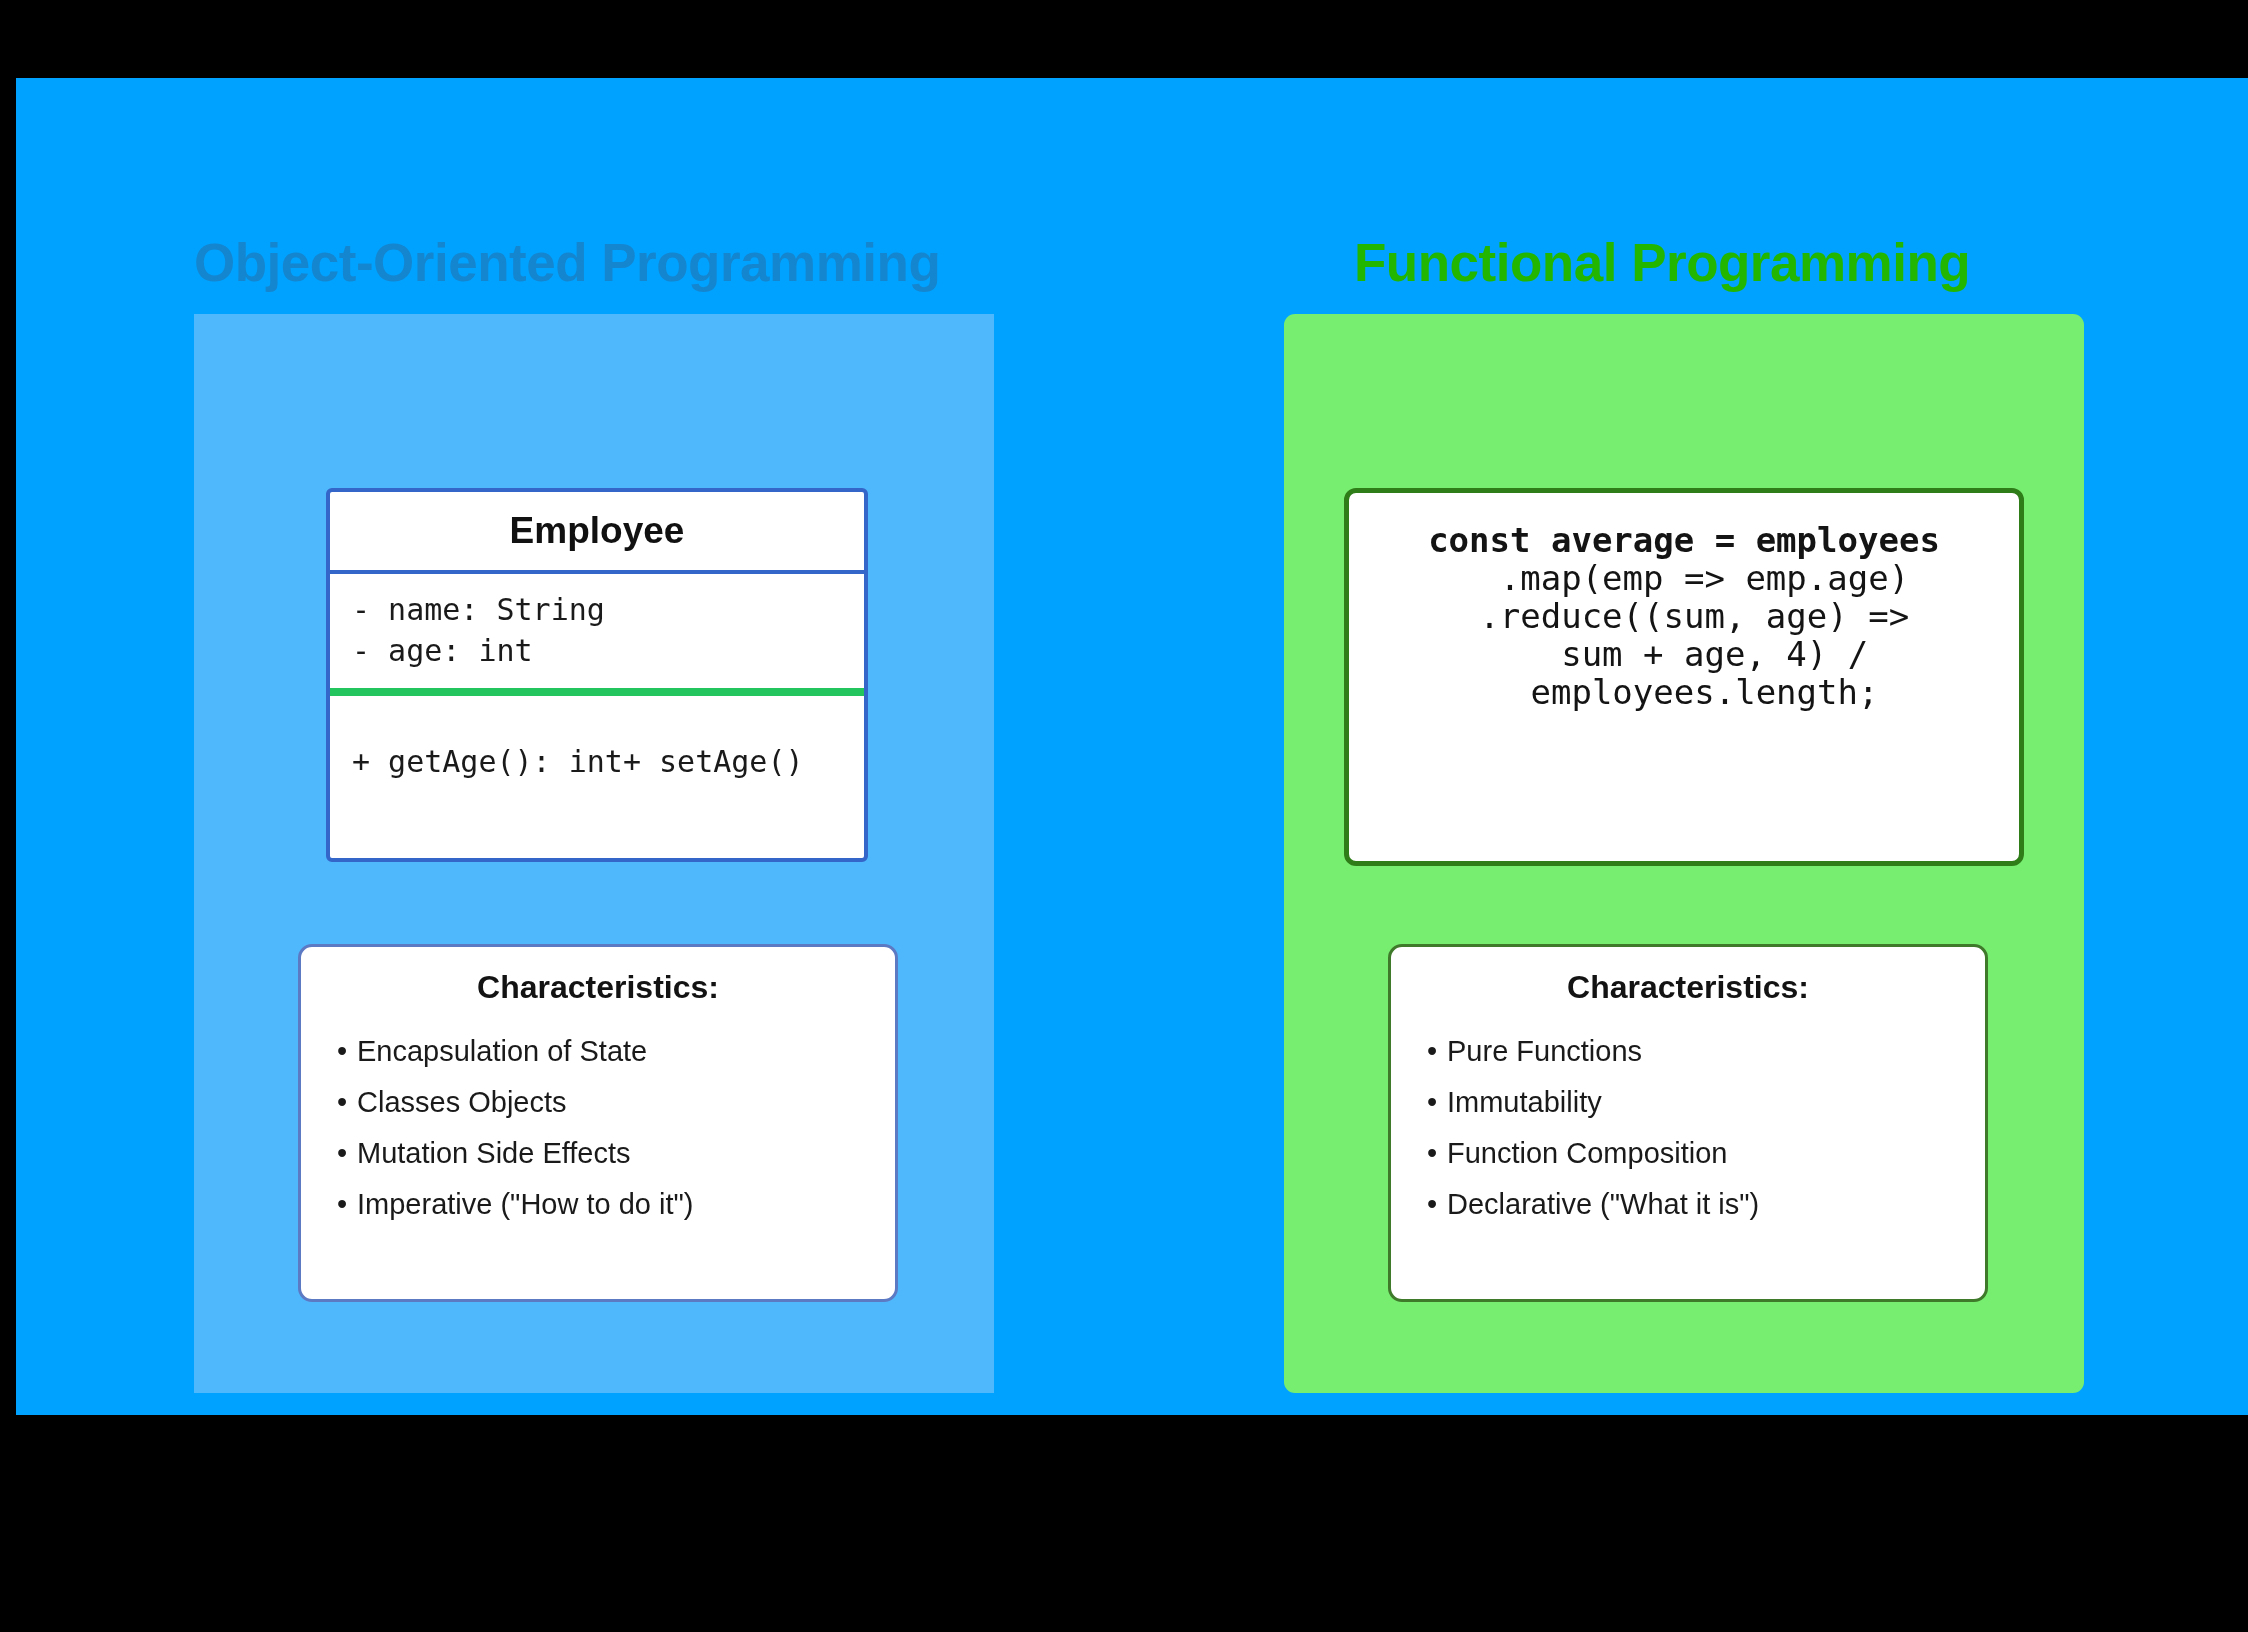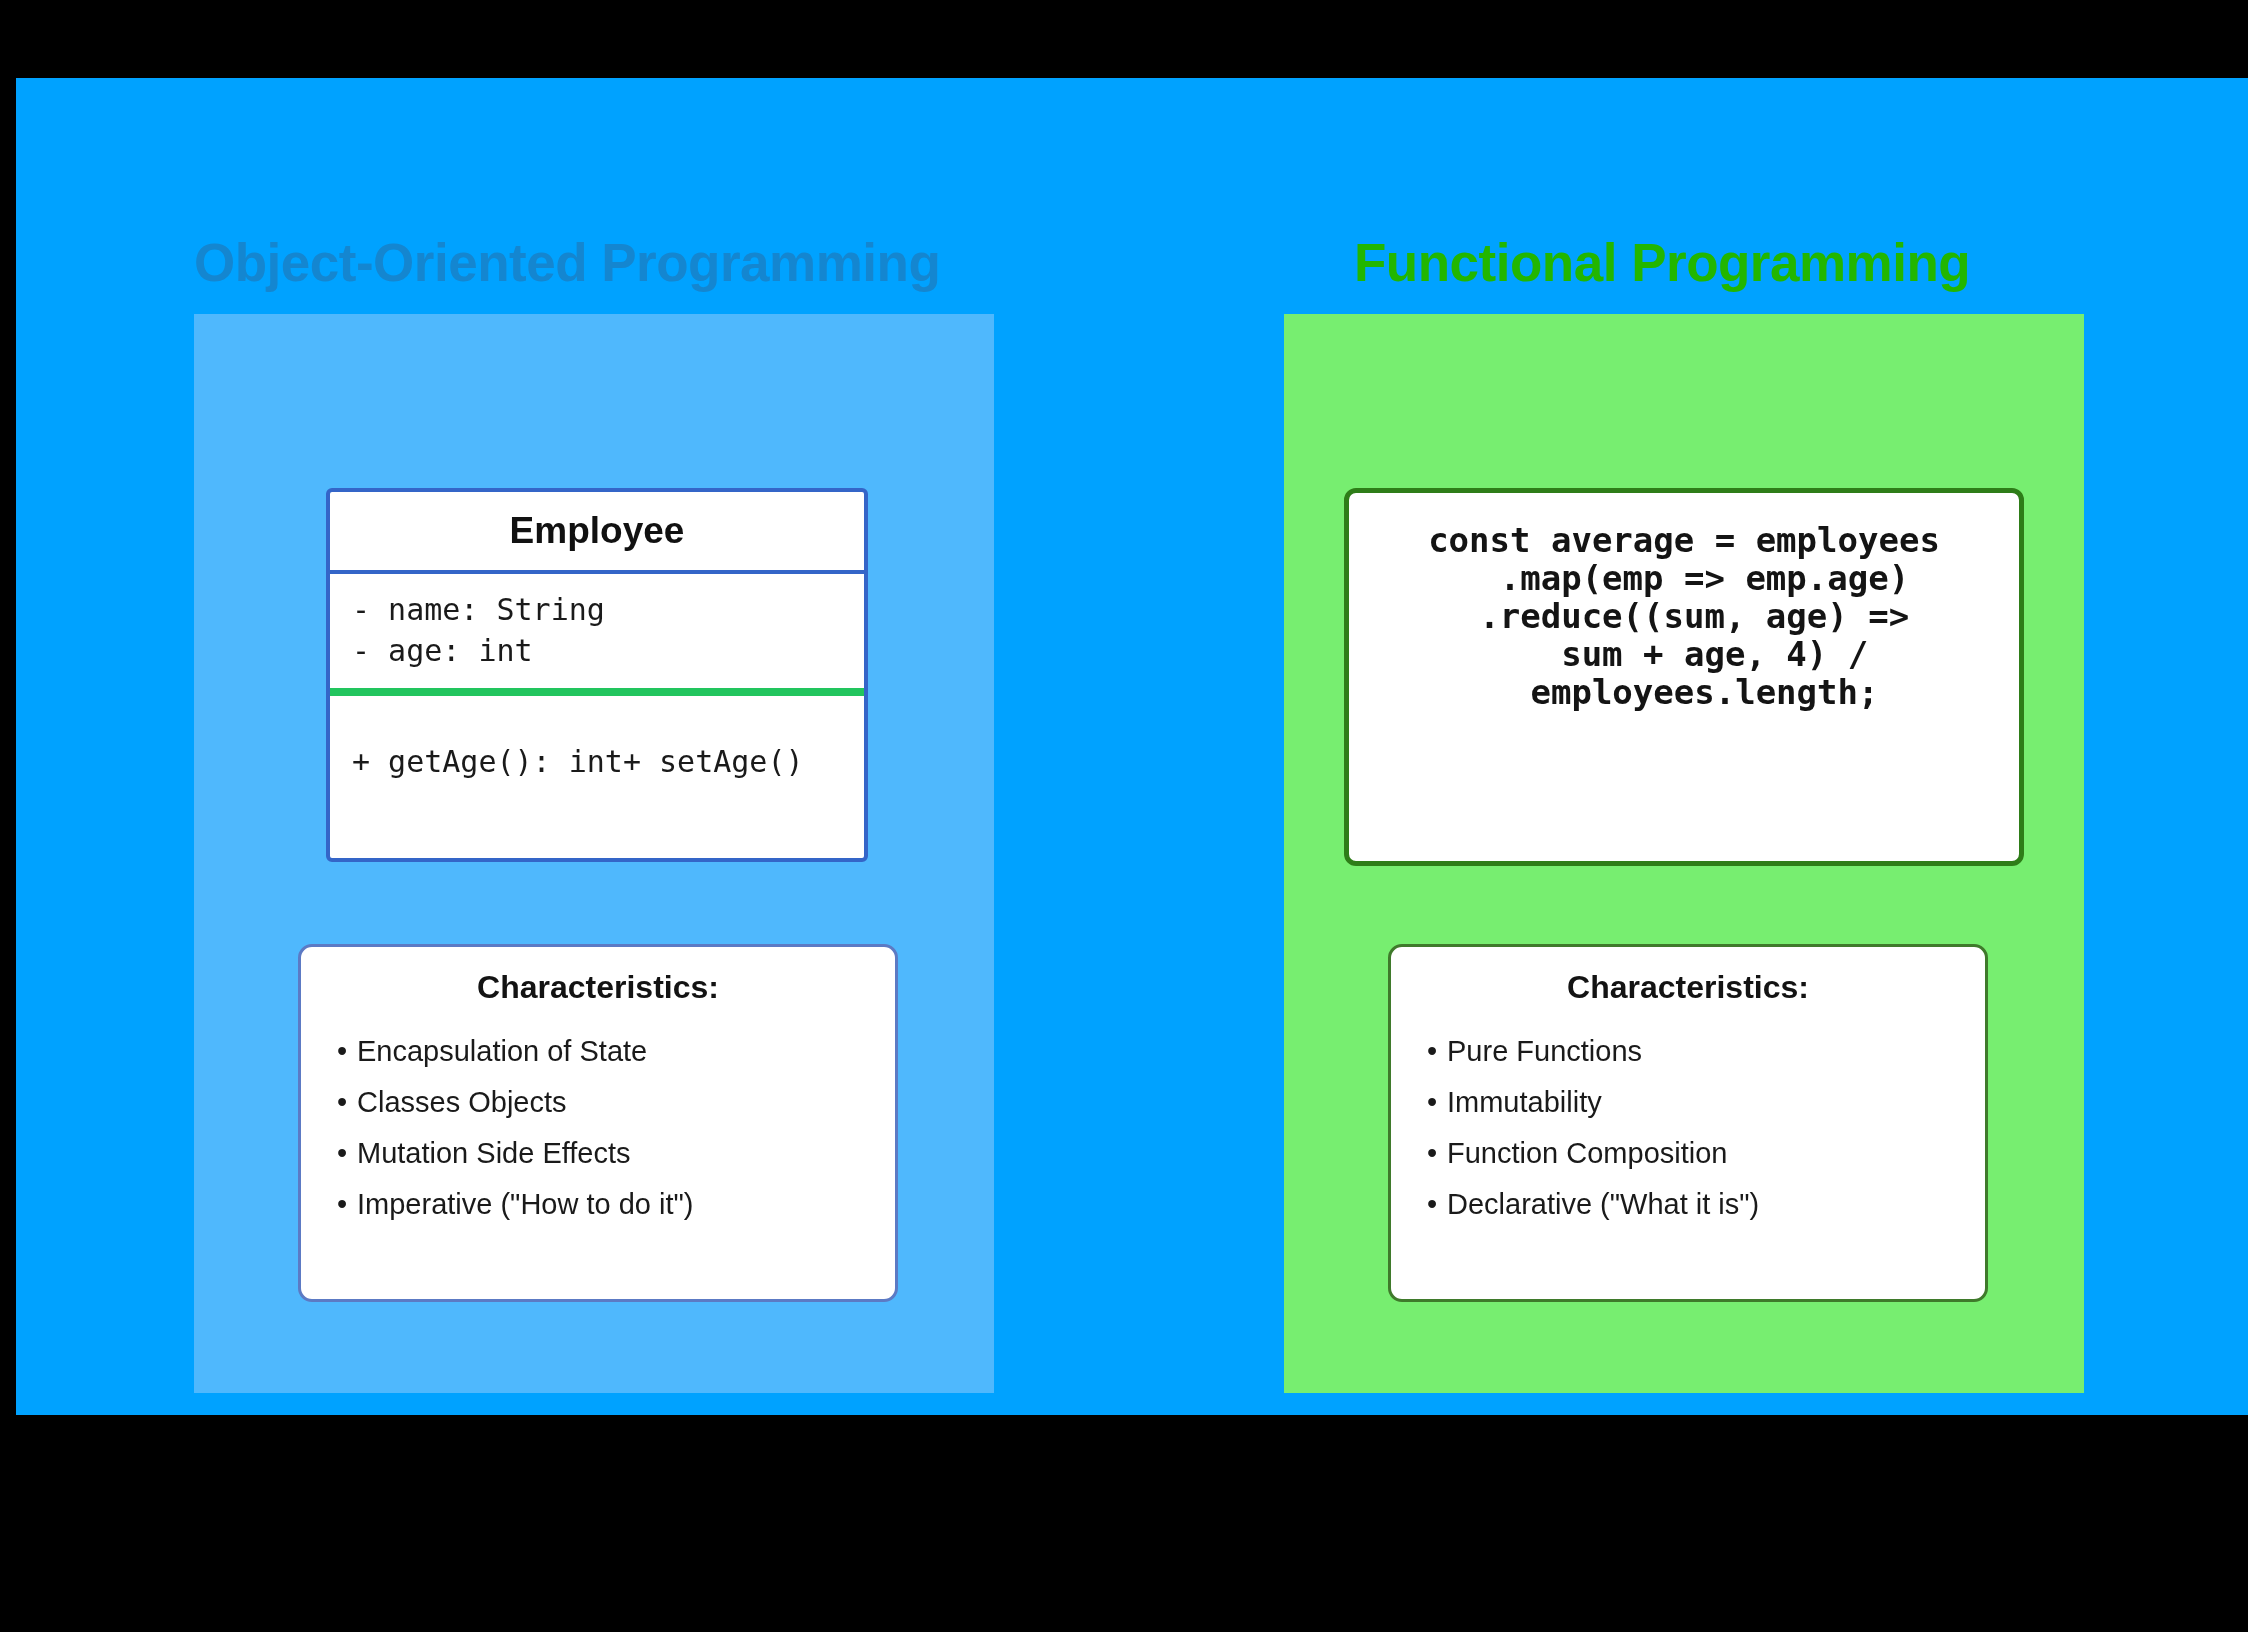--- a/index.html
+++ b/index.html
@@ -59,20 +59,21 @@
   }
   #panel-oop {
     left: 178px;
     width: 800px;
     background: #4FB8FD;
   }
   #panel-fp {
     left: 1268px;
     width: 800px;
     background: #77EE70;
+    border-radius: 11px;
   }
 
   
   #uml-box {
     position: absolute;
     left: 132px;
     top: 174px;
     width: 542px;
     height: 374px;
     background: #FFFFFF;
@@ -125,21 +126,20 @@
     padding-top: 28px;
     text-align: center;
     overflow: hidden;
   }
   .code-line {
     font-family: "DejaVu Sans Mono", monospace;
     font-size: 34px;
     color: #141414;
     line-height: 1.12;
     white-space: pre;
-    font-weight: bold;
   }
   .code-line.head {
     font-weight: bold;
   }
 
   
   .char-box {
     position: absolute;
     width: 600px;
     height: 358px;

